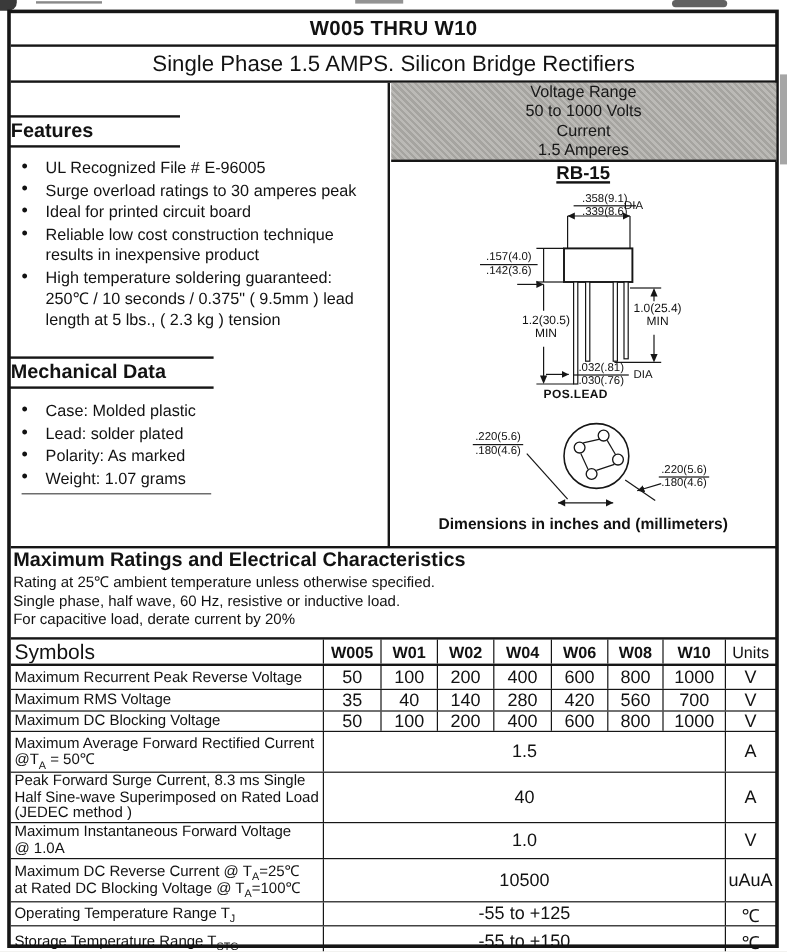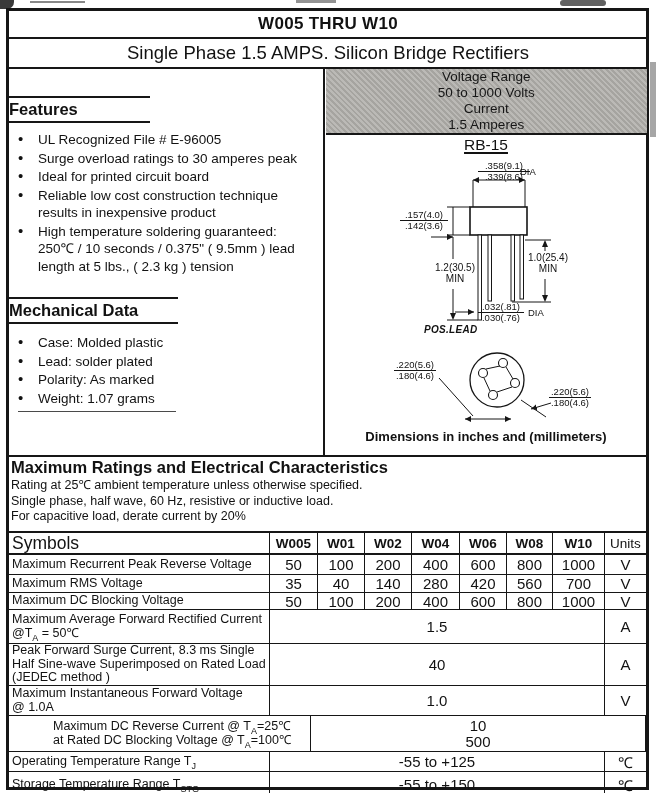--- a/index.html
+++ b/index.html
@@ -12,21 +12,21 @@
           display:flex;align-items:center;justify-content:center;font-weight:bold;font-size:17px;letter-spacing:.3px;}
   .title2{left:9px;top:39px;width:638px;height:28px;border-bottom:2px solid #161616;
           display:flex;align-items:center;justify-content:center;font-size:18.5px;}
   
   .left-col{left:9px;top:69px;width:314px;height:386px;border-right:2.5px solid #161616;}
   .gray-box{left:325.5px;top:69px;width:321.5px;height:64px;border-bottom:2px solid #161616;
             background:var(--box-gray,#b2b0ac);
             background-image:repeating-linear-gradient(45deg,rgba(255,255,255,.12) 0 2px,rgba(0,0,0,.07) 2px 4px);
             display:flex;flex-direction:column;align-items:center;justify-content:center;
             font-size:13.5px;line-height:16px;color:#171717;}
-  .rb15{left:325px;top:136px;width:322px;text-align:center;font-weight:normal;font-size:15.5px;}
+  .rb15{left:325px;top:136px;width:322px;text-align:center;font-weight:bold;font-size:15.5px;}
   .rb15 span{text-decoration:underline;text-decoration-thickness:2px;text-underline-offset:2px;}
   .caption{left:325px;top:429px;width:322px;text-align:center;font-weight:bold;font-size:13px;}
   
   .subhead{border-top:2px solid #161616;border-bottom:2px solid #161616;
            font-weight:bold;font-size:16.5px;padding:2px 0 2px 1px;}
   .feat-head{left:8px;top:96px;width:141px;}
   .mech-head{left:8px;top:297px;width:169px;}
   ul.bullets{list-style:none;margin:0;padding:0;}
   ul.bullets li{position:relative;padding-left:24px;width:262px;font-size:13.5px;line-height:17.5px;margin-bottom:1px;}
   ul.bullets li::before{content:"\2022";position:absolute;left:4px;top:-1px;font-size:15px;}
@@ -45,21 +45,21 @@
   .g3{grid-template-columns:261px 335px 41px;}
   .c{border-right:1.2px solid #161616;display:flex;align-items:center;justify-content:center;
      font-size:15px;overflow:hidden;}
   .c:last-child{border-right:none;}
   .lab{flex-direction:column;align-items:flex-start;justify-content:center;
        padding-left:3px;font-size:12.5px;}
   .lab div{line-height:13.5px;white-space:nowrap;}
   .hdr-sym{justify-content:flex-start;padding-left:3px;font-weight:normal;font-size:17.5px;}
   .hdr-part{font-weight:bold;font-size:13.5px;}
   .hdr-units{font-size:13.5px;}
-  .two-line{flex-direction:column;justify-content:center;line-height:16px;}
+  .two-line{flex-direction:row;justify-content:center;line-height:16px;}
   sub{font-size:9px;line-height:0;}
   
   .draw-svg{left:325px;top:158px;}
   .dimtext{font-size:9.5px;line-height:10px;text-align:center;}
   .frac .top{border-bottom:1px solid #161616;padding:0 1px;}
   .dia{font-size:9.5px;}
   .poslead{font-size:10px;font-weight:600;letter-spacing:.3px;}
   .minlbl{font-size:10px;line-height:11px;text-align:center;}
   
   .art{background:#3a3a3a;}
@@ -186,21 +186,21 @@
     <div>1.0(25.4)</div>
     <div>MIN</div>
   </div>
 
   <div class="abs dimtext frac" style="left:478px;top:302px;width:46px;">
     <div class="top">.032(.81)</div>
     <div>.030(.76)</div>
   </div>
   <div class="abs dia" style="left:528px;top:307px;">DIA</div>
 
-  <div class="abs poslead" style="left:424px;top:324px;font-style:italic;">POS.LEAD</div>
+  <div class="abs poslead" style="left:453px;top:324px;">POS.LEAD</div>
 
   <div class="abs dimtext frac" style="left:394px;top:360px;width:42px;">
     <div class="top">.220(5.6)</div>
     <div>.180(4.6)</div>
   </div>
   <div class="abs dimtext frac" style="left:549px;top:387px;width:42px;">
     <div class="top">.220(5.6)</div>
     <div>.180(4.6)</div>
   </div>
 
@@ -290,21 +290,21 @@
 
     <div class="trow g3" style="height:29px;">
       <div class="c lab">
         <div>Maximum Instantaneous Forward Voltage</div>
         <div>@ 1.0A</div>
       </div>
       <div class="c">1.0</div>
       <div class="c">V</div>
     </div>
 
-    <div class="trow g3" style="height:35px;padding-left:41px;">
+    <div class="trow g3" style="height:35px;">
       <div class="c lab">
         <div>Maximum DC Reverse Current @ T<sub>A</sub>=25℃</div>
         <div>at Rated DC Blocking Voltage @ T<sub>A</sub>=100℃</div>
       </div>
       <div class="c two-line">
         <div>10</div>
         <div>500</div>
       </div>
       <div class="c two-line">
         <div>uA</div>

